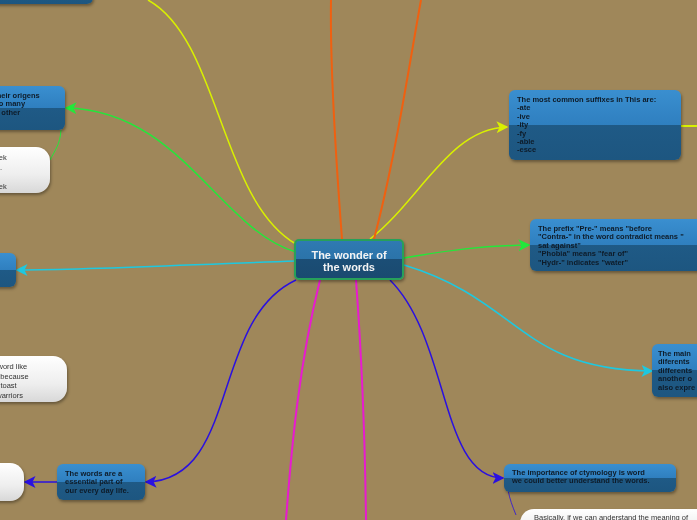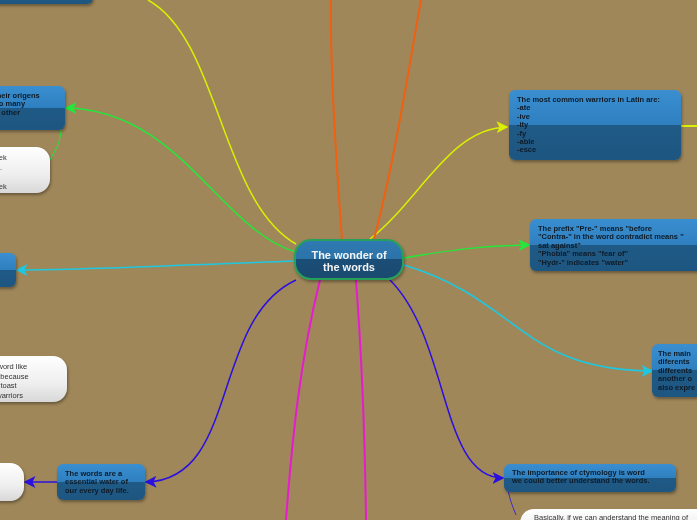--- a/index.html
+++ b/index.html
@@ -13,21 +13,21 @@
     position:absolute; box-sizing:border-box;
     border-radius:6px;
     background:linear-gradient(to bottom, #3a8fd0 0%, #2f7fbf 50%, #1f5a86 50%, #1d5680 100%);
     box-shadow:1px 2px 3px rgba(0,0,0,0.35);
     color:#0e1b28; font-weight:bold; font-size:7.5px; line-height:8.4px;
     padding:8px 8px;
     overflow:hidden; white-space:pre-line;
   }
   .central {
     position:absolute; left:294px; top:239px; width:110px; height:41px;
-    box-sizing:border-box; border:2px solid #27a05a; border-radius:17px;
+    box-sizing:border-box; border:2px solid #27a05a; border-radius:5px;
     background:linear-gradient(to bottom, #2f7ab2 0%, #2b73a9 50%, #1b4e76 50%, #1a4a70 100%);
     color:#f3f3f3; font-weight:bold; font-size:11px; line-height:12px;
     text-align:center; padding-top:8px;
     box-shadow:1px 2px 3px rgba(0,0,0,0.35);
     white-space:pre-line;
   }
   .note {
     position:absolute; box-sizing:border-box;
     background:linear-gradient(to bottom, #ffffff 0%, #eeeeee 60%, #d8d8d8 100%);
     border-radius:14px; box-shadow:1px 2px 3px rgba(0,0,0,0.35);
@@ -100,24 +100,24 @@
 <div class="node" style="left:-20px; top:253px; width:36px; height:34px; padding-top:12px;">s</div>
 
 <div class="note" style="left:-30px; top:356px; width:97px; height:46px;">lking word like
 . This because
 ake a toast
 emy warriors</div>
 
 <div class="note" style="left:-30px; top:463px; width:54px; height:38px;"></div>
 
 <div class="node" style="left:57px; top:464px; width:88px; height:36px; padding:6px 8px;">The words are a
-essential water of
+essential part of
 our every day life.</div>
 
-<div class="node" style="left:509px; top:90px; width:172px; height:70px; padding:6px 8px;">The most common warriors in Latin are:
+<div class="node" style="left:509px; top:90px; width:172px; height:70px; padding:6px 8px;">The most common suffixes in This are:
 -ate
 -ive
 -ity
 -fy
 -able
 -esce</div>
 
 <div class="node" style="left:530px; top:219px; width:180px; height:52px; padding:6px 8px;">The prefix "Pre-" means "before
 "Contra-" in the word contradict means "
 sat against"

